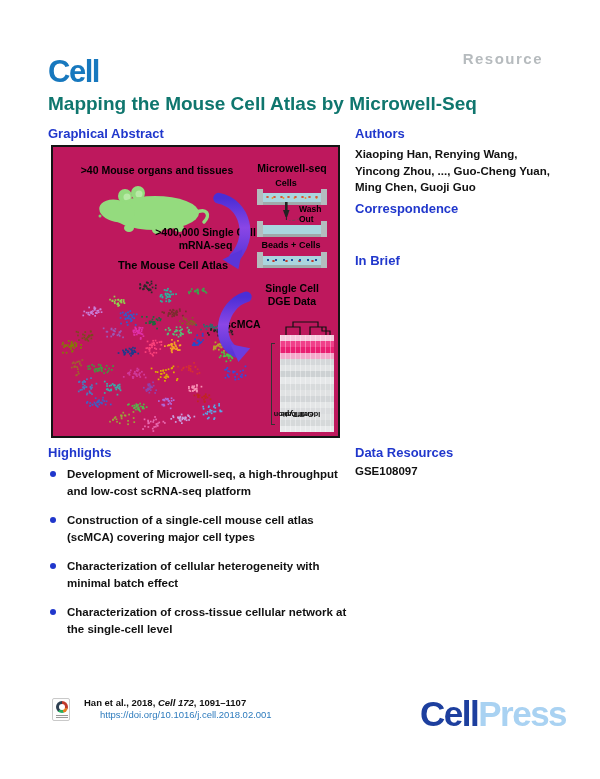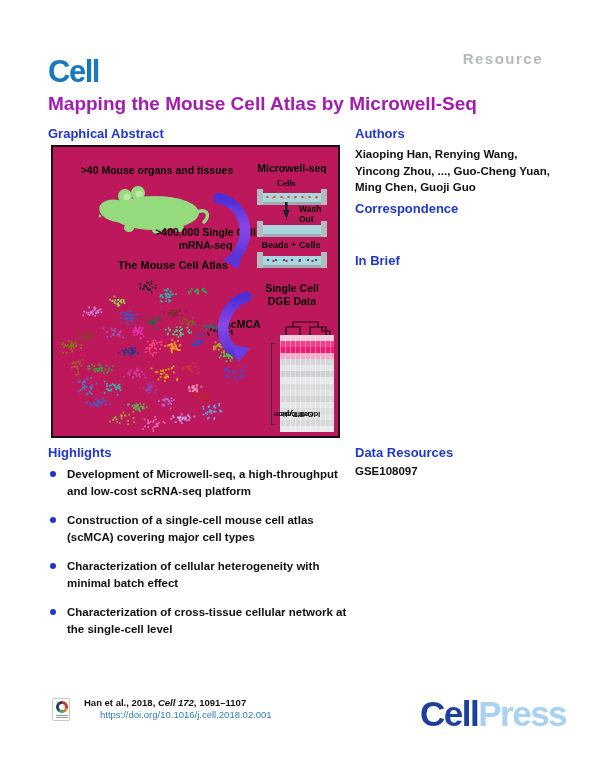--- a/index.html
+++ b/index.html
@@ -5,36 +5,36 @@
   * { margin:0; padding:0; box-sizing:border-box; }
   html,body { background:#ffffff; }
   body { font-family:"Liberation Sans", sans-serif; color:#111; }
   .page { position:relative; width:600px; height:779px; background:#fff; overflow:hidden; }
 
   
   .resource { position:absolute; top:50px; right:57px; font-size:15px; font-weight:bold;
               color:#b6bbbe; letter-spacing:1.5px; }
   .cell-logo { position:absolute; left:48px; top:54px; font-size:31px; font-weight:bold;
                color:#1778be; letter-spacing:-1.5px; }
-  .title { position:absolute; left:48px; top:93px; font-size:19px; font-weight:bold; color:#a21caf; }
+  .title { position:absolute; left:48px; top:93px; font-size:19px; font-weight:bold; color:#0f766e; }
 
   
   .sec-head { font-size:13px; font-weight:bold; color:#2037cc; }
 
   
   .ga-head { position:absolute; left:48px; top:126px; }
   .ga-box { position:absolute; left:51px; top:145px; width:289px; height:293px;
             border:2px solid #141414; background:#be185d; }
   .ga-box .lbl { position:absolute; font-weight:bold; color:#000; }
   .organs { left:14px; top:17px; width:180px; font-size:10.5px; text-align:center; }
   .mouse-svg { position:absolute; left:42px; top:36px; width:118px; height:52px; }
   .mrna { left:80px; top:79px; width:145px; font-size:10.5px; text-align:center; line-height:13px; }
   .atlas { left:40px; top:112px; width:160px; font-size:11px; text-align:center; }
   .microwell-head { left:200px; top:15px; width:78px; font-size:10.5px; text-align:center; }
-  .cells-lbl { left:200px; top:31px; width:66px; font-size:9px; text-align:center;font-family:Liberation Serif, serif; }
+  .cells-lbl { left:200px; top:31px; width:66px; font-size:9px; text-align:center; }
   .beads-lbl { left:198px; top:93px; width:80px; font-size:9px; text-align:center; }
   .wash { left:246px; top:58px; font-size:8.5px; line-height:9.5px; }
   .dge { left:198px; top:135px; width:82px; font-size:10.5px; text-align:center; line-height:13px; }
   .scmca { left:172px; top:171px; font-size:10.5px; }
 
   
   .tray { position:absolute; width:70px; height:16px; }
   .tray::before, .tray::after { content:''; position:absolute; top:0; bottom:0; width:6px; background:#b3bcbe; }
   .tray::before { left:0; } .tray::after { right:0; }
   .tray .water { position:absolute; left:6px; right:6px; top:4px; bottom:0;

